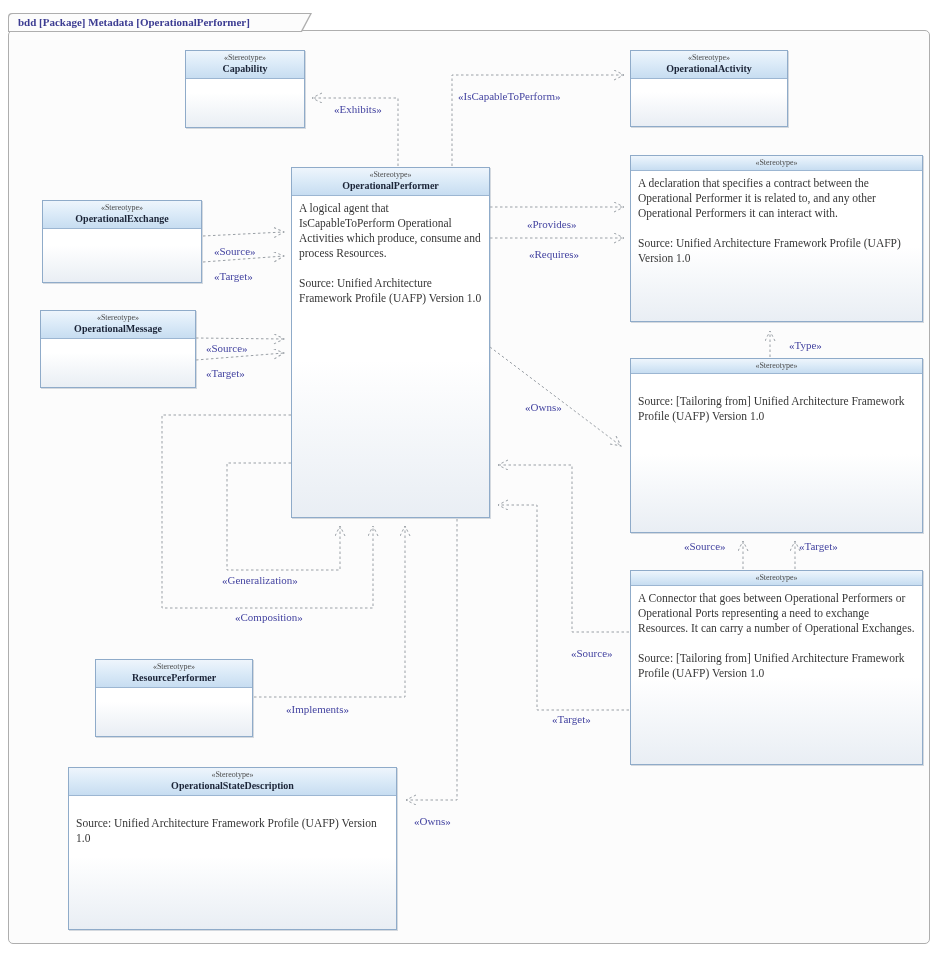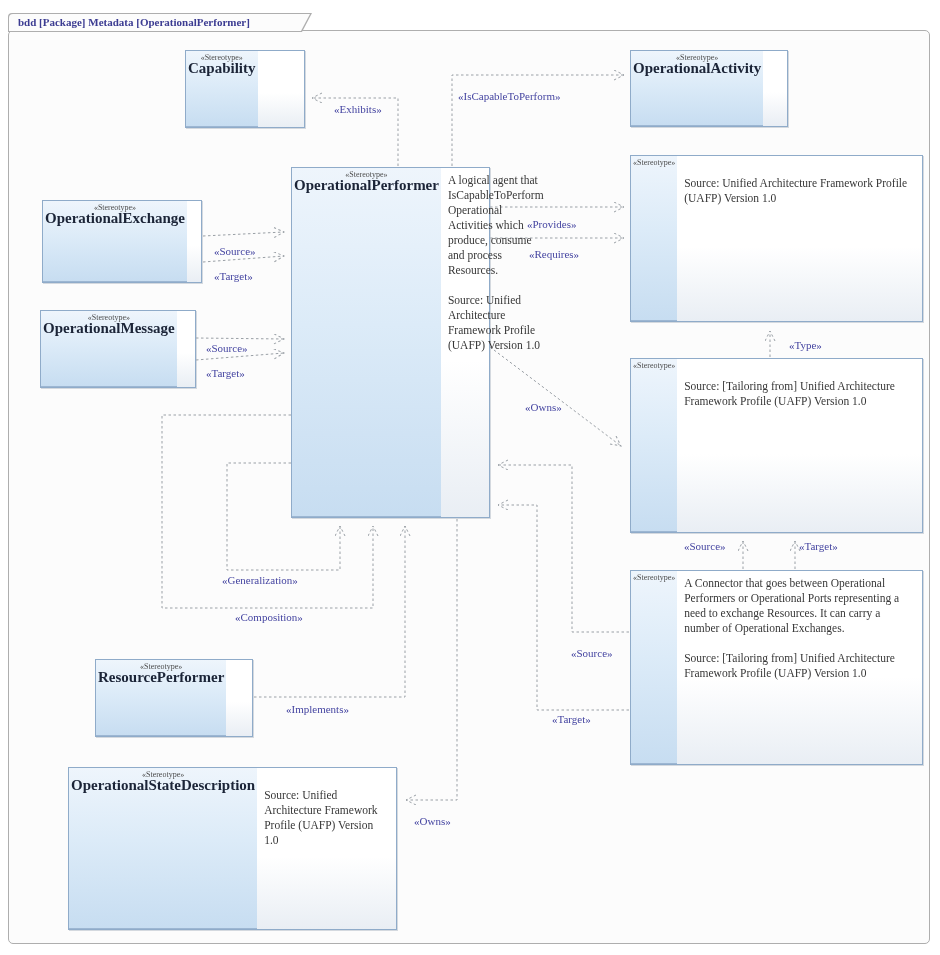--- a/index.html
+++ b/index.html
@@ -7,27 +7,27 @@
 
   .frame-rect{position:absolute;left:8px;top:30px;width:920px;height:912px;
     border:1px solid #aeaeae;border-radius:5px;background:#fcfcfc;}
   .frame-tab-border{position:absolute;left:8px;top:13px;width:304px;height:19px;background:#aeaeae;
     clip-path:polygon(0 0,100% 0,calc(100% - 10px) 100%,0 100%);border-top-left-radius:4px;}
   .frame-tab{position:absolute;left:9px;top:14px;width:301px;height:17px;background:#fcfcfc;
     clip-path:polygon(0 0,100% 0,calc(100% - 9px) 100%,0 100%);
     font-size:11px;line-height:17px;padding-left:9px;color:#3c3c92;font-weight:bold;box-sizing:border-box;
     border-top-left-radius:4px;white-space:nowrap;}
 
-  .uml-box{position:absolute;border:1px solid #8fabc9;display:flex;
+  .uml-box{position:absolute;border:1px solid #8fabc9;display:flex;flex-direction:column;
     background:linear-gradient(180deg,#ffffff 55%,#e9eef4 100%);
     box-shadow:1px 1px 0 rgba(165,175,188,0.45);box-sizing:border-box;}
   .box-header{background:linear-gradient(180deg,#eef5fc 0%,#dcebf8 45%,#c7ddf1 100%);
     border-bottom:1px solid #9cb6d2;text-align:center;padding:2px 2px 3px;}
   .stereo{font-size:8px;color:#4c4c4c;line-height:9px;}
-  .uname{font-size:15px;font-weight:bold;color:#1b2437;line-height:13px;}
+  .uname{font-size:10px;font-weight:bold;color:#1b2437;line-height:13px;}
   .box-body{flex:1;padding:5px 7px;font-size:11.5px;color:#373737;line-height:15px;text-align:left;}
   .box-body p{margin:0;}
   .box-body p.src{margin-top:15px;}
 
   .rel-label{position:absolute;font-size:11px;color:#4545a1;white-space:nowrap;}
 
   #lines{position:absolute;left:0;top:0;width:940px;height:955px;pointer-events:none;}
   #lines path{fill:none;stroke:#9aa0a6;stroke-width:1;stroke-dasharray:2.5,2.5;}
 </style>
 </head>
@@ -90,20 +90,21 @@
       <p class="desc">A logical agent that IsCapableToPerform Operational Activities which produce, consume and process Resources.</p>
       <p class="src">Source: Unified Architecture Framework Profile (UAFP) Version 1.0</p>
     </div>
   </div>
 
   <div class="uml-box" style="left:630px;top:155px;width:293px;height:167px">
     <div class="box-header">
       <div class="stereo">«Stereotype»</div>
     </div>
     <div class="box-body">
+      <p class="desc">A declaration that specifies a contract between the Operational Performer it is related to, and any other Operational Performers it can interact with.</p>
       <p class="src">Source: Unified Architecture Framework Profile (UAFP) Version 1.0</p>
     </div>
   </div>
 
   <div class="uml-box" style="left:630px;top:358px;width:293px;height:175px">
     <div class="box-header">
       <div class="stereo">«Stereotype»</div>
     </div>
     <div class="box-body">
       <p class="src">Source: [Tailoring from] Unified Architecture Framework Profile (UAFP) Version 1.0</p>

